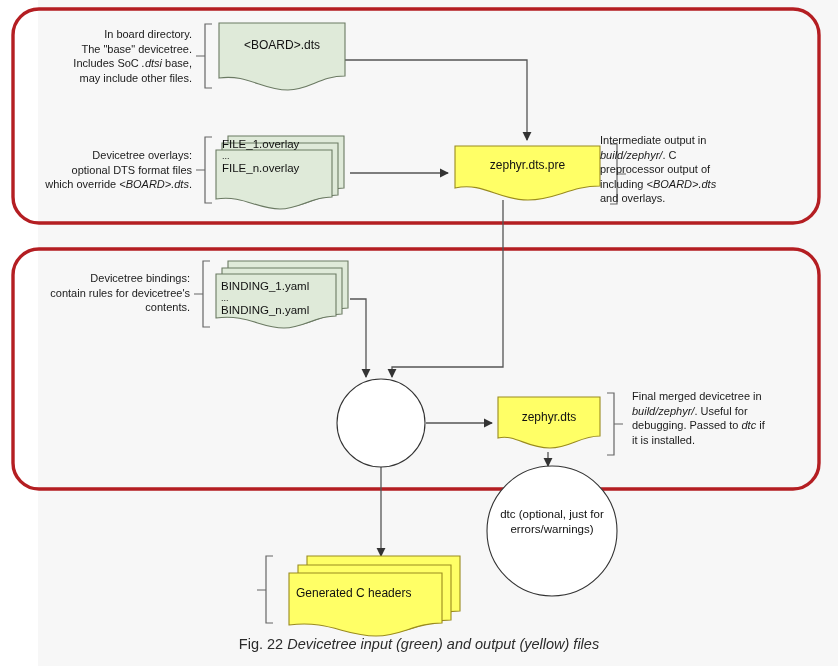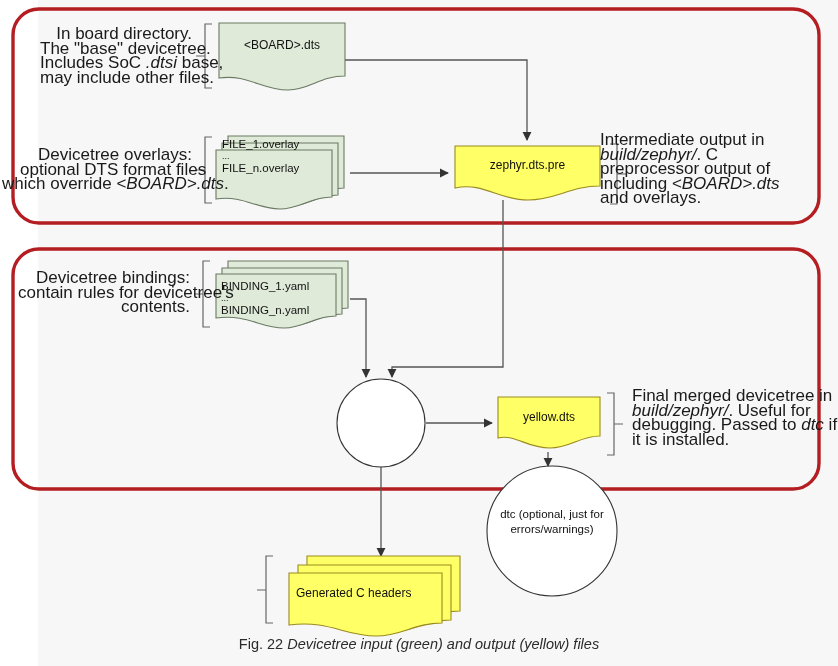--- a/index.html
+++ b/index.html
@@ -19,21 +19,21 @@
     position:absolute;left:38px;top:0;width:800px;height:666px;
     background:#f7f7f7;
   }
   svg.layer{
     position:absolute;left:0;top:0;width:838px;height:666px;
     overflow:visible;
   }
   .lbl{
     position:absolute;
     font-family:"Liberation Sans", sans-serif;
-    font-size:17px;
+    font-size:11px;
     color:#1a1a1a;
     line-height:14.5px;
     white-space:nowrap;
   }
   .lbl .it{font-style:italic;}
   .r{text-align:right;}
   .l{text-align:left;}
   .node-text{
     position:absolute;
     font-family:"Liberation Sans", sans-serif;
@@ -167,21 +167,21 @@
 
   <div class="node-text" style="left:455px;top:158px;width:145px;">zephyr.dts.pre</div>
 
   <div class="node-text small" style="left:221px;top:279px;width:116px;text-align:left;">
     <div>BINDING_1.yaml</div>
     <div style="font-size:9px;line-height:9px;">...</div>
     <div>BINDING_n.yaml</div>
   </div>
 
 
-  <div class="node-text" style="left:498px;top:410px;width:102px;">yellow.dts</div>
+  <div class="node-text" style="left:498px;top:410px;width:102px;">zephyr.dts</div>
 
   <div class="node-text" style="left:289px;top:586px;width:153px;text-align:left;padding-left:7px;box-sizing:border-box;">Generated C headers</div>
 
   <div class="node-text small" style="left:487px;top:507px;width:130px;">
     <div><span class="it">dtc</span><span> (optional, just for</span></div>
     <div>errors/warnings)</div>
   </div>
 
   <div class="caption">
     <span>Fig. 22</span>

